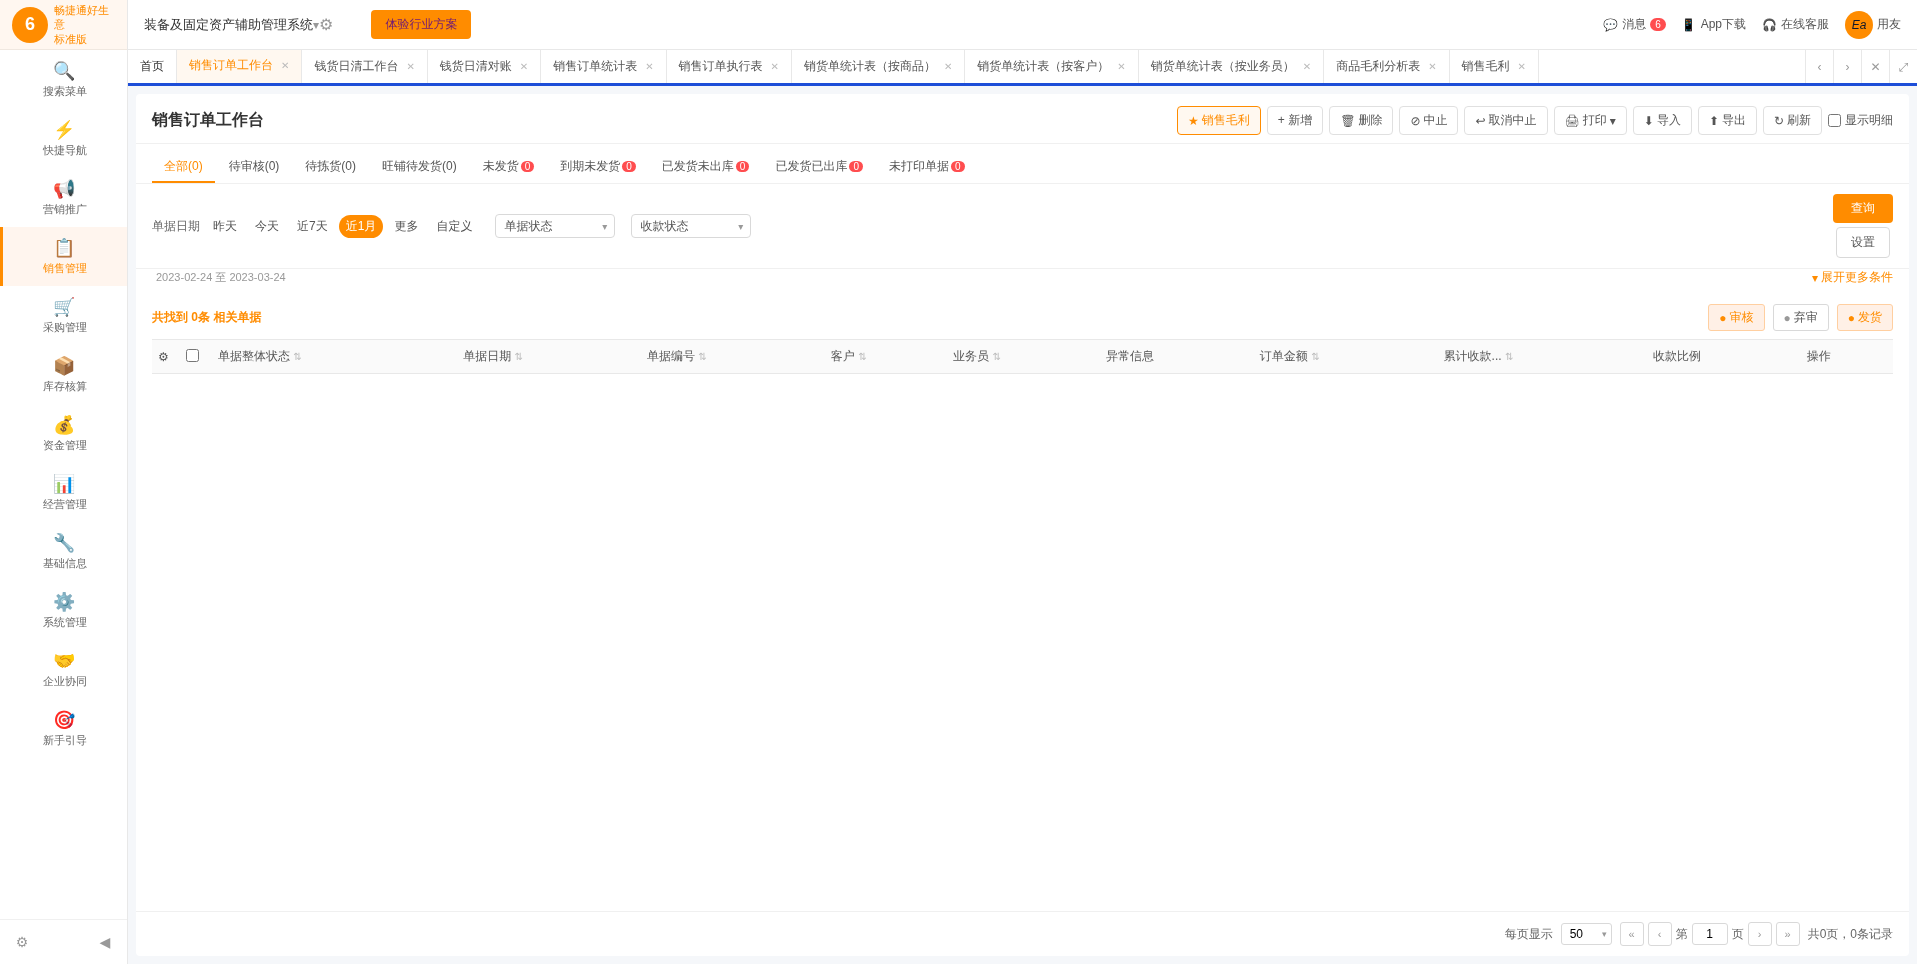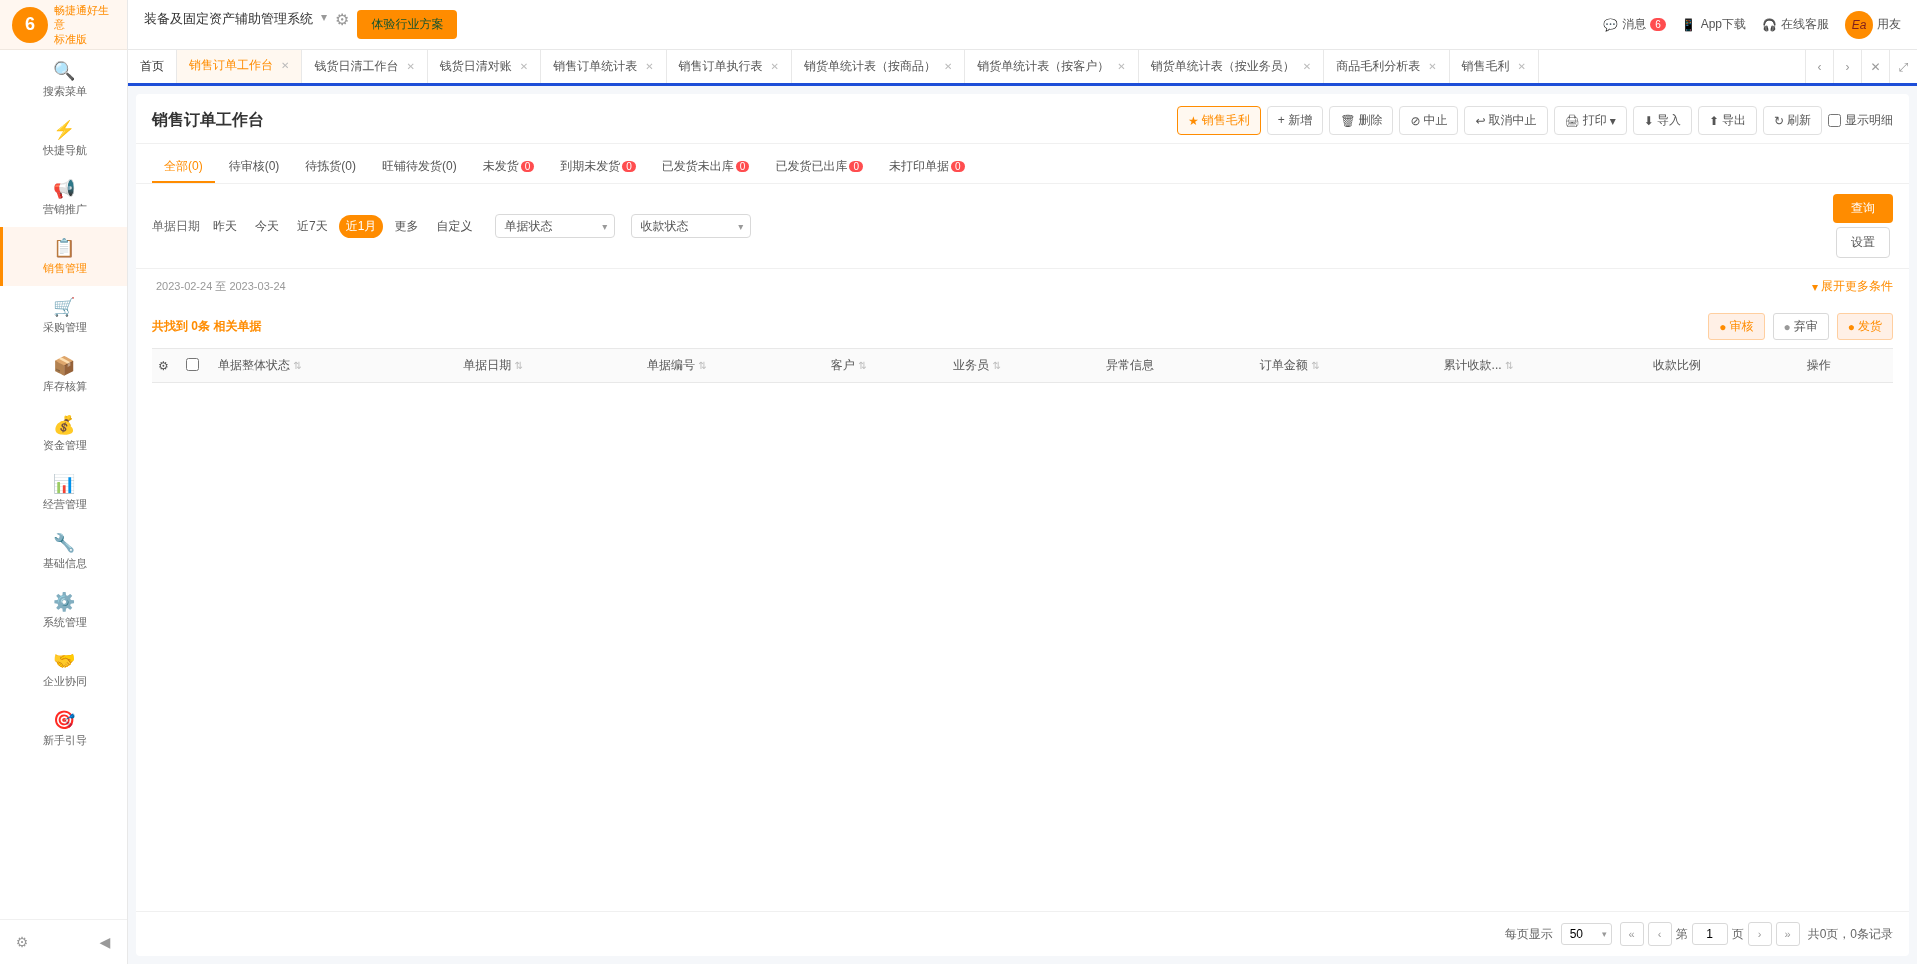--- a/index.html
+++ b/index.html
@@ -16,29 +16,29 @@
     .nav-item .nav-icon { font-size: 18px; margin-bottom: 2px; }
     .nav-item .nav-label { font-size: 11px; text-align: center; }
     .sidebar-bottom { padding: 8px; display: flex; justify-content: space-between; border-top: 1px solid #f0f0f0; }
     .sidebar-bottom-btn { width: 28px; height: 28px; display: flex; align-items: center; justify-content: center; cursor: pointer; color: #999; font-size: 14px; }
 
     
     .main { flex: 1; display: flex; flex-direction: column; overflow: hidden; }
 
     
     .top-header { height: 50px; background: #fff; display: flex; align-items: center; padding: 0 16px; border-bottom: 1px solid #e8e8e8; justify-content: space-between; flex-shrink: 0; }
-    .header-left { display: flex; align-items: flex-start; gap: 8px; }
+    .header-left { display: flex; align-items: center; }
     .header-title { font-size: 13px; color: #333; }
     .header-dropdown { color: #999; cursor: pointer; }
     .header-settings { color: #999; cursor: pointer; font-size: 16px; }
-    .header-industry-btn { background: #ff8c00; color: #14532d; border: none; padding: 6px 14px; border-radius: 4px; cursor: pointer; font-size: 12px; }
+    .header-industry-btn { background: #ff8c00; color: #701a75; border: none; padding: 6px 14px; border-radius: 4px; cursor: pointer; font-size: 12px; margin-left: 38px; }
     .header-right { display: flex; align-items: center; gap: 16px; }
     .header-right-item { display: flex; align-items: center; gap: 4px; cursor: pointer; color: #555; font-size: 12px; }
     .badge { background: #ff4d4f; color: #fff; border-radius: 10px; padding: 1px 5px; font-size: 10px; }
-    .user-avatar { width: 28px; height: 28px; background: #ff8c00; border-radius: 50%; display: flex; align-items: center; justify-content: center; color: #7f1d1d; font-size: 12px; font-style: italic; }
+    .user-avatar { width: 28px; height: 28px; background: #ff8c00; border-radius: 50%; display: flex; align-items: center; justify-content: center; color: #0f172a; font-size: 12px; font-style: italic; }
 
     
     .tab-bar { height: 36px; background: #fff; display: flex; align-items: center; border-bottom: 3px solid #1d4ed8; flex-shrink: 0; overflow: hidden; }
     .tab-item { height: 36px; display: flex; align-items: center; padding: 0 12px; cursor: pointer; font-size: 12px; color: #555; white-space: nowrap; border-right: 1px solid #e8e8e8; gap: 4px; flex-shrink: 0; }
     .tab-item.home { background: #fff; color: #333; }
     .tab-item.active { background: #fff8f0; color: #ff8c00; border-bottom: 2px solid #ff8c00; }
     .tab-item .tab-close { color: #bbb; font-size: 10px; cursor: pointer; margin-left: 4px; }
     .tab-nav-btns { display: flex; align-items: center; margin-left: auto; flex-shrink: 0; }
     .tab-nav-btn { width: 28px; height: 36px; display: flex; align-items: center; justify-content: center; cursor: pointer; color: #999; border-left: 1px solid #e8e8e8; }
 
@@ -109,21 +109,21 @@
     .page-nav { display: flex; align-items: center; gap: 4px; }
     .page-nav-btn { width: 24px; height: 24px; display: flex; align-items: center; justify-content: center; cursor: pointer; color: #999; border: 1px solid #d9d9d9; border-radius: 3px; font-size: 11px; background: #fff; }
     .page-input { width: 36px; text-align: center; border: 1px solid #d9d9d9; border-radius: 3px; padding: 3px 4px; font-size: 12px; }
     .page-total { font-size: 12px; color: #666; }
 
     
     .table-wrapper::-webkit-scrollbar { height: 6px; width: 6px; }
     .table-wrapper::-webkit-scrollbar-track { background: #f0f0f0; }
     .table-wrapper::-webkit-scrollbar-thumb { background: #ccc; border-radius: 3px; }
 
-    .filter-row2 { padding: 0 16px 10px; display: flex; align-items: center; gap: 16px; margin-top: 9px; }
+    .filter-row2 { padding: 0 16px 10px; display: flex; align-items: center; gap: 16px; }
   </style>
 </head>
 <body>
 
 <div class="sidebar">
   <div class="sidebar-logo">
     <div class="logo-icon">6</div>
     <div class="logo-text">
       <div>畅捷通好生意</div>
       <div>标准版</div>

